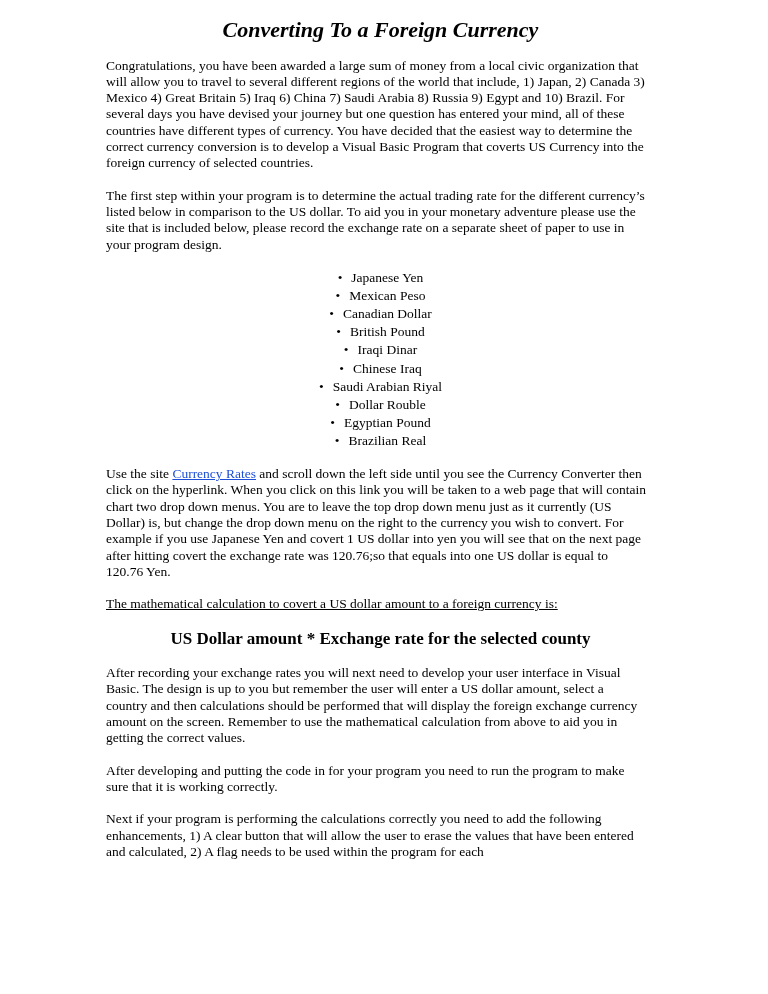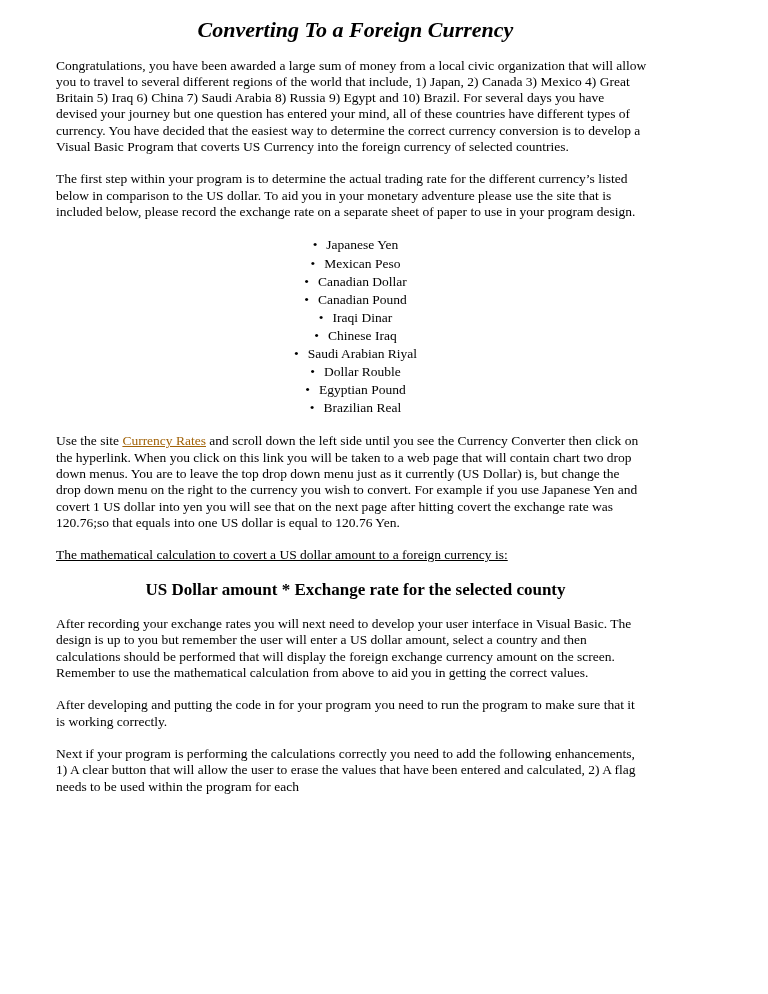--- a/index.html
+++ b/index.html
@@ -10,21 +10,21 @@
   body {
     width: 768px;
     min-height: 994px;
     font-family: "Liberation Serif", "DejaVu Serif", serif;
     color: #000000;
   }
   .page {
     box-sizing: border-box;
     width: 768px;
     min-height: 994px;
-    padding: 16px 113px 10px 56px;
+    padding: 16px 113px 10px 106px;
     background: #ffffff;
   }
   .doc-title {
     text-align: center;
     font-weight: bold;
     font-style: italic;
     font-size: 22px;
     line-height: 1.25;
     margin: 0 0 14px 0;
   }
@@ -42,21 +42,21 @@
     justify-content: center;
     align-items: baseline;
     font-size: 13.5px;
     line-height: 1.34;
   }
   .bullet-dot {
     margin-right: 9px;
     font-size: 13.5px;
   }
   a.doc-link {
-    color: #a16207;
+    color: #1d4ed8;
     text-decoration: underline;
     cursor: pointer;
   }
   .calc-heading {
     font-size: 13.5px;
     line-height: 1.21;
     font-weight: normal;
     text-decoration: underline;
     margin: 0 0 16px 0;
   }
@@ -89,21 +89,21 @@
     <div class="bullet-row">
       <span class="bullet-dot">•</span>
       <span>Mexican Peso</span>
     </div>
     <div class="bullet-row">
       <span class="bullet-dot">•</span>
       <span>Canadian Dollar</span>
     </div>
     <div class="bullet-row">
       <span class="bullet-dot">•</span>
-      <span>Canadian Pound</span>
+      <span>British Pound</span>
     </div>
     <div class="bullet-row">
       <span class="bullet-dot">•</span>
       <span>Iraqi Dinar</span>
     </div>
     <div class="bullet-row">
       <span class="bullet-dot">•</span>
       <span>Chinese Iraq</span>
     </div>
     <div class="bullet-row">

